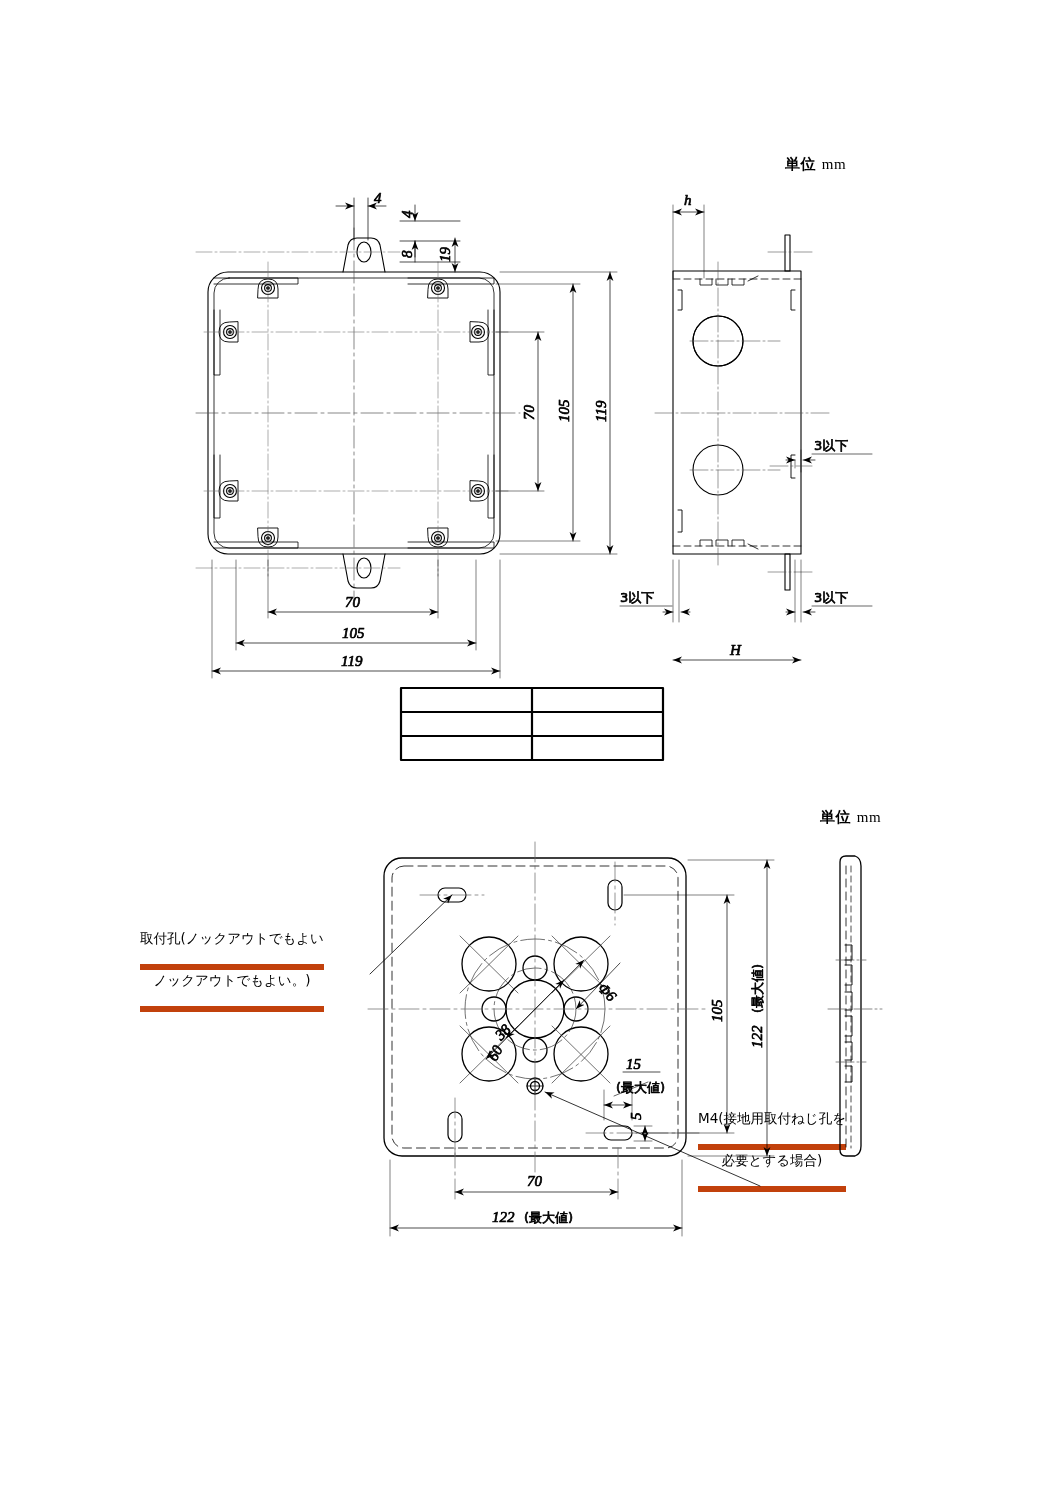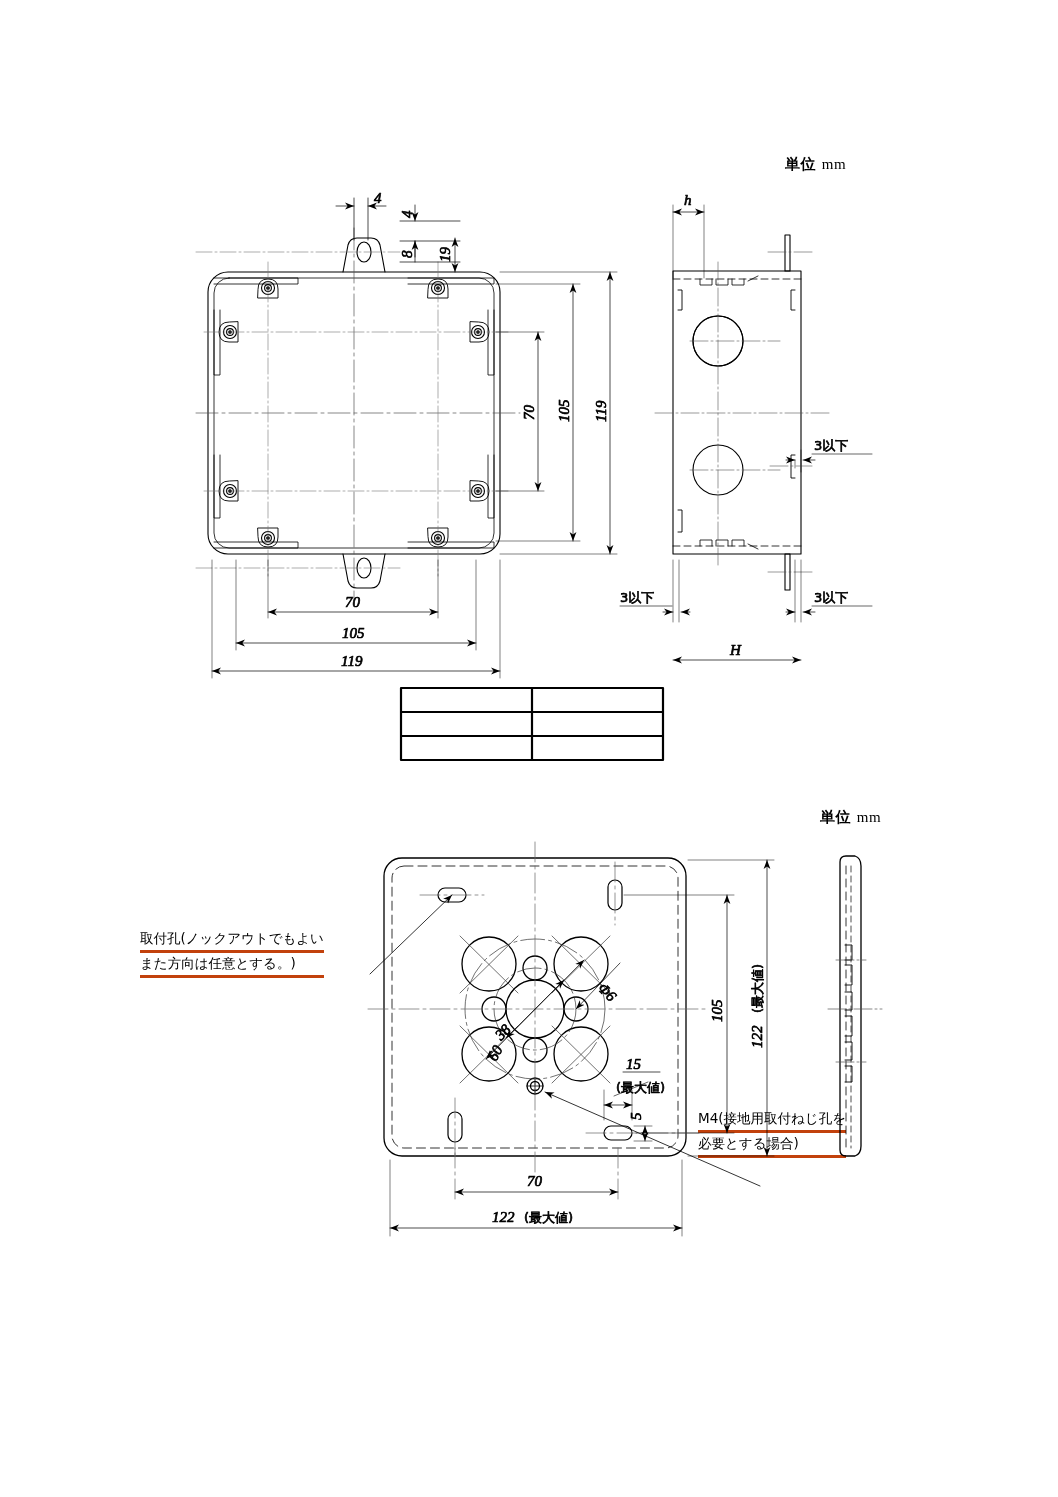--- a/index.html
+++ b/index.html
@@ -41,22 +41,23 @@
   }
   .note {
     position: absolute;
     font-family: "DejaVu Sans", sans-serif;
     font-size: 13.5px;
     line-height: 1.55;
     white-space: nowrap;
   }
   .note span {
     display: block;
-    border-bottom: 3px solid #c2410c;
-    padding-bottom: 1px;
+    border-bottom: 6px solid #c2410c;
+    padding-bottom: 15px;
+    text-align: center;
   }
   
   text.dim {
     font-family: "Liberation Serif", "DejaVu Serif", serif;
     font-style: italic;
     font-size: 15px;
     fill: #000;
   }
   text.dim-jp {
     font-family: "DejaVu Sans", sans-serif;
@@ -75,21 +76,21 @@
     <span class="mm">mm</span>
   </div>
 
   <div class="unit-label" style="left:820px; top:808px;">
     <span>単位</span>
     <span class="mm">mm</span>
   </div>
 
   <div class="note" style="left:140px; top:928px;">
     <span>取付孔(ノックアウトでもよい</span>
-    <span>また方向は任意とする。)</span>
+    <span>ノックアウトでもよい。)</span>
   </div>
 
   <div class="note" style="left:698px; top:1108px;">
     <span>M4(接地用取付ねじ孔を</span>
     <span>必要とする場合)</span>
   </div>
 
   <svg viewBox="0 0 1058 1497" xmlns="http://www.w3.org/2000/svg">
     <defs>
       <marker id="arrowEnd" markerWidth="10" markerHeight="8" refX="9" refY="4" orient="auto" markerUnits="userSpaceOnUse">

